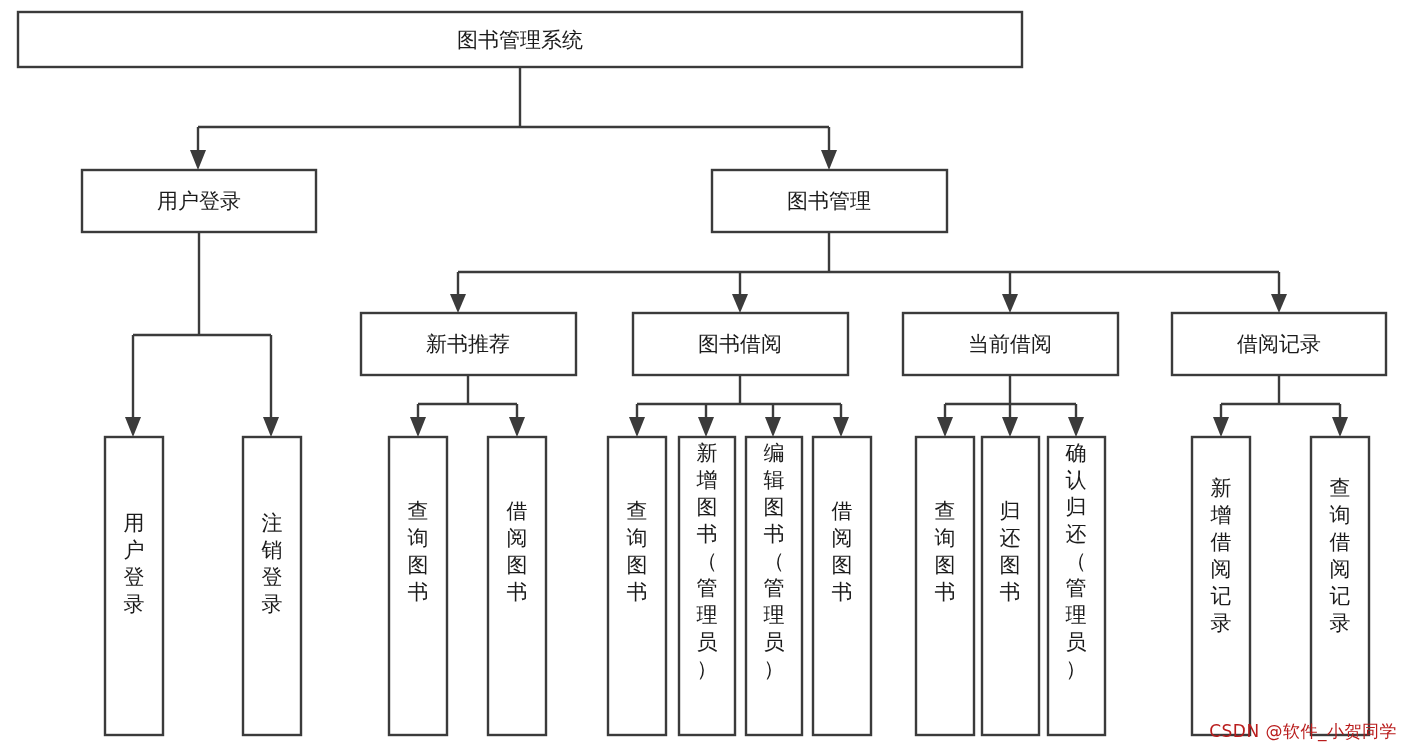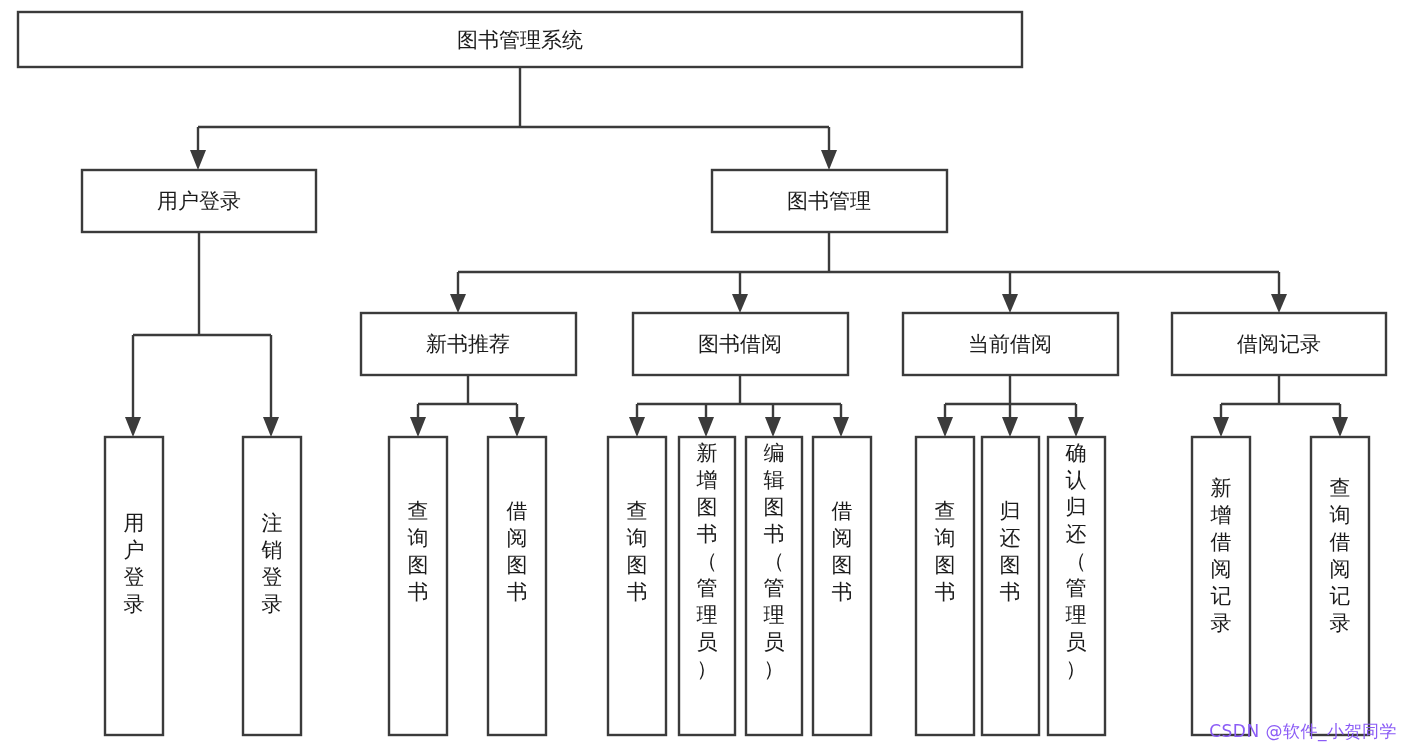--- a/index.html
+++ b/index.html
@@ -52,21 +52,21 @@
     font-size: 21px;
     fill: #1b1b1b;
     text-anchor: middle;
   }
   .watermark {
     position: absolute;
     right: 8px;
     bottom: 4px;
     font-family: "DejaVu Sans", "Liberation Sans", sans-serif;
     font-size: 17px;
-    color: #8b5cf6;
+    color: #b91c1c;
     letter-spacing: 0.5px;
     user-select: none;
     white-space: nowrap;
   }
 </style>
 </head>
 <body>
 
 <div id="diagram-root">
 

